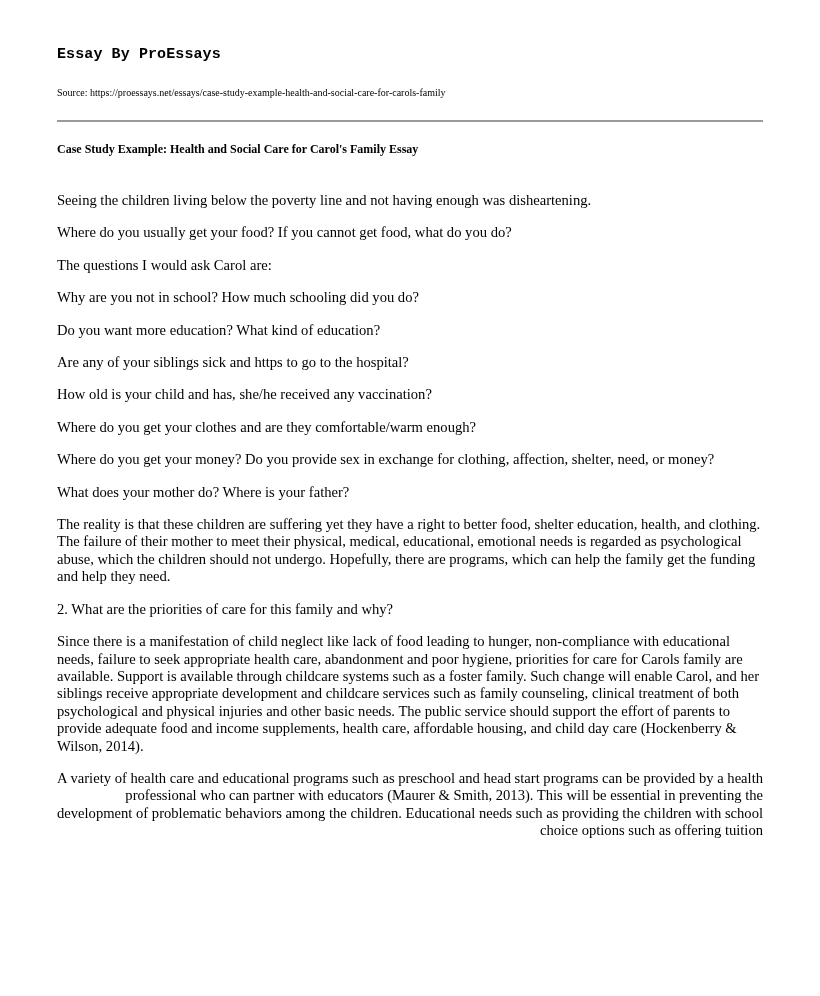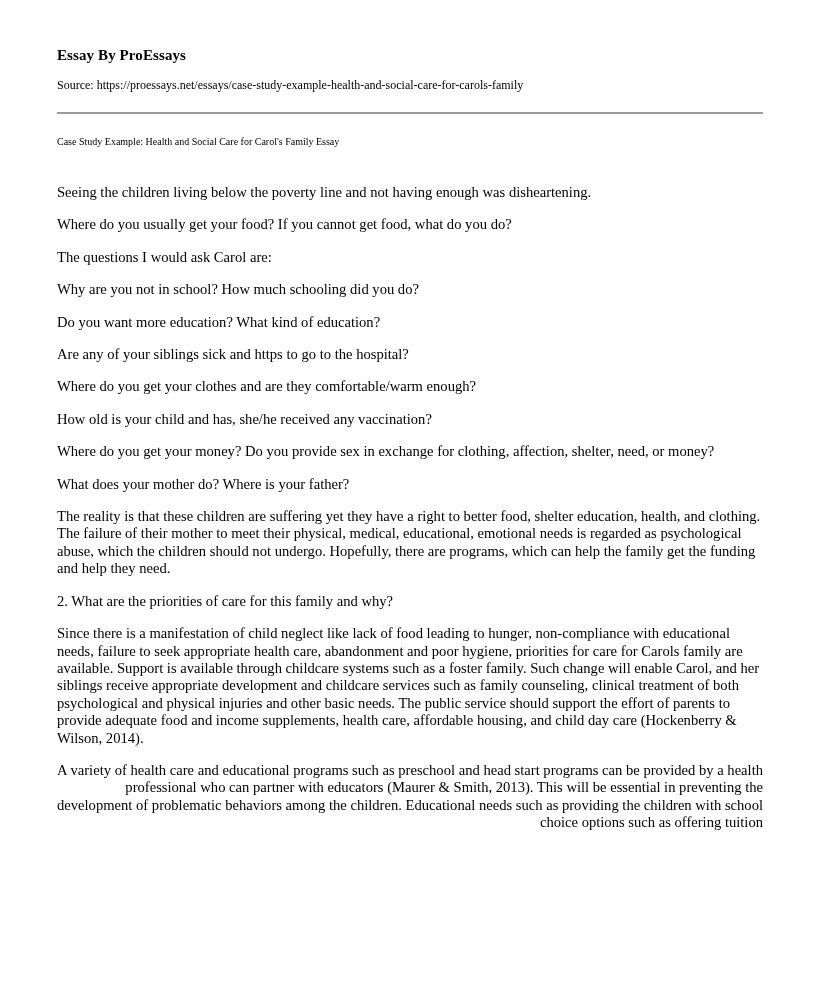--- a/index.html
+++ b/index.html
@@ -20,37 +20,38 @@
     box-sizing: border-box;
     padding: 46px 57px 0 57px;
     position: relative;
   }
   .brand {
     font-size: 15px;
     font-weight: bold;
     line-height: 18px;
     margin: 0 0 0 0;
     letter-spacing: 0.1px;
+    font-family: Liberation Mono, monospace;
   }
   .source {
-    font-size: 12px;
+    font-size: 10px;
     line-height: 18px;
-    margin: 12px 0 0 0;
+    margin: 20px 0 0 0;
     white-space: nowrap;
   }
   .divider {
     margin: 18px 0 0 0;
     height: 0;
     border: 0;
     border-top: 2px solid #9a9a9a;
     width: 706px;
   }
   .doc-title {
-    font-size: 10px;
-    font-weight: normal;
+    font-size: 12px;
+    font-weight: bold;
     line-height: 19px;
     margin: 18px 0 0 0;
   }
   .body-block {
     margin-top: 33px;
   }
   p.para {
     font-size: 14.6px;
     line-height: 17.4px;
     margin: 12px 0 15px 0;
@@ -75,22 +76,22 @@
 
   <div class="doc-title">Case Study Example: Health and Social Care for Carol's Family Essay</div>
 
   <div class="body-block">
       <p class="para">Seeing the children living below the poverty line and not having enough was disheartening.</p>
       <p class="para">Where do you usually get your food? If you cannot get food, what do you do?</p>
       <p class="para">The questions I would ask Carol are:</p>
       <p class="para">Why are you not in school? How much schooling did you do?</p>
       <p class="para">Do you want more education? What kind of education?</p>
       <p class="para">Are any of your siblings sick and https to go to the hospital?</p>
+      <p class="para">How old is your child and has, she/he received any vaccination?</p>
       <p class="para">Where do you get your clothes and are they comfortable/warm enough?</p>
-      <p class="para">How old is your child and has, she/he received any vaccination?</p>
       <p class="para">Where do you get your money? Do you provide sex in exchange for clothing, affection, shelter, need, or money?</p>
       <p class="para">What does your mother do? Where is your father?</p>
       <p class="para">The reality is that these children are suffering yet they have a right to better food, shelter education, health, and clothing. The failure of their mother to meet their physical, medical, educational, emotional needs is regarded as psychological abuse, which the children should not undergo. Hopefully, there are programs, which can help the family get the funding and help they need.</p>
       <p class="para">2. What are the priorities of care for this family and why?</p>
       <p class="para">Since there is a manifestation of child neglect like lack of food leading to hunger, non-compliance with educational needs, failure to seek appropriate health care, abandonment and poor hygiene, priorities for care for Carols family are available. Support is available through childcare systems such as a foster family. Such change will enable Carol, and her siblings receive appropriate development and childcare services such as family counseling, clinical treatment of both psychological and physical injuries and other basic needs. The public service should support the effort of parents to provide adequate food and income supplements, health care, affordable housing, and child day care (Hockenberry &amp; Wilson, 2014).</p>
       <p class="para">A variety of health care and educational programs such as preschool and head start programs can be provided by a health professional who can partner with educators (Maurer &amp; Smith, 2013). This will be essential in preventing the development of problematic behaviors among the children. Educational needs such as providing the children with school choice options such as offering tuition</p>
     </div>
 
 </div>
 

